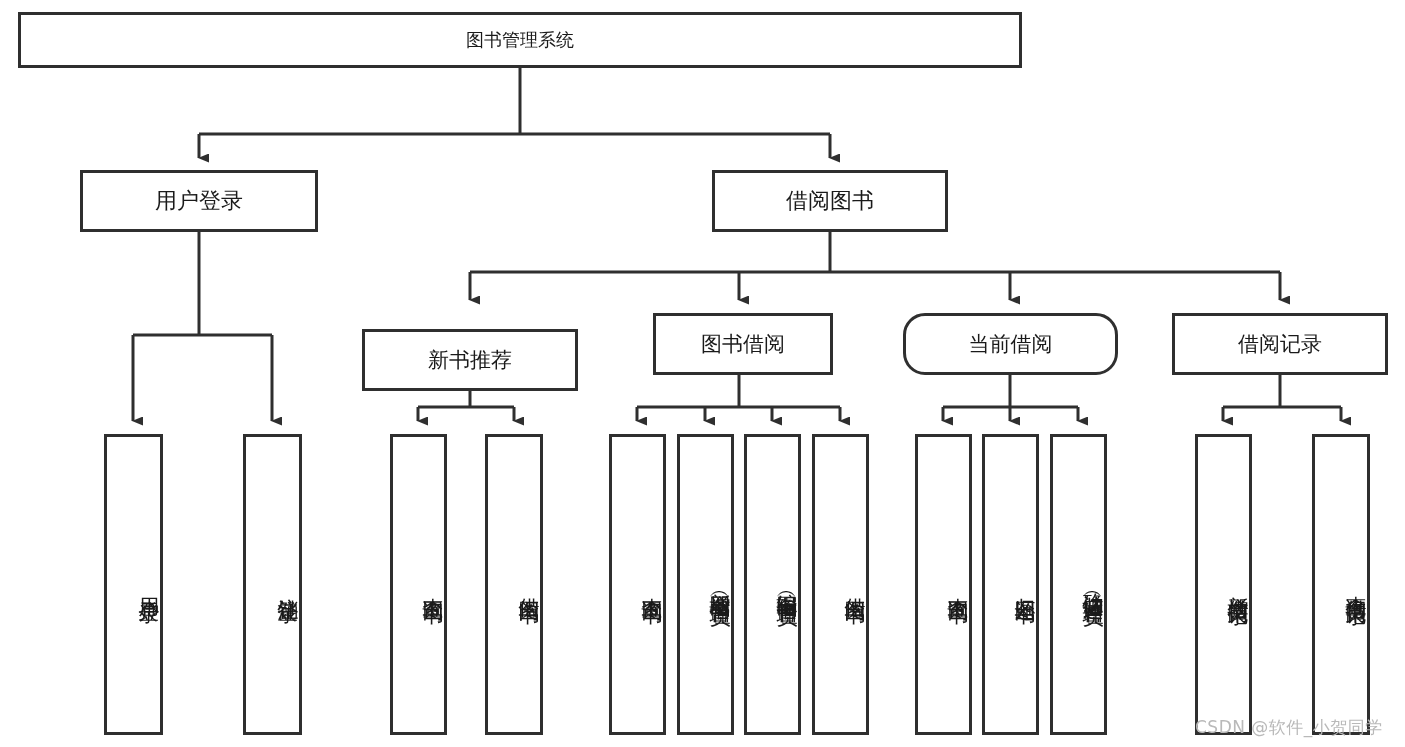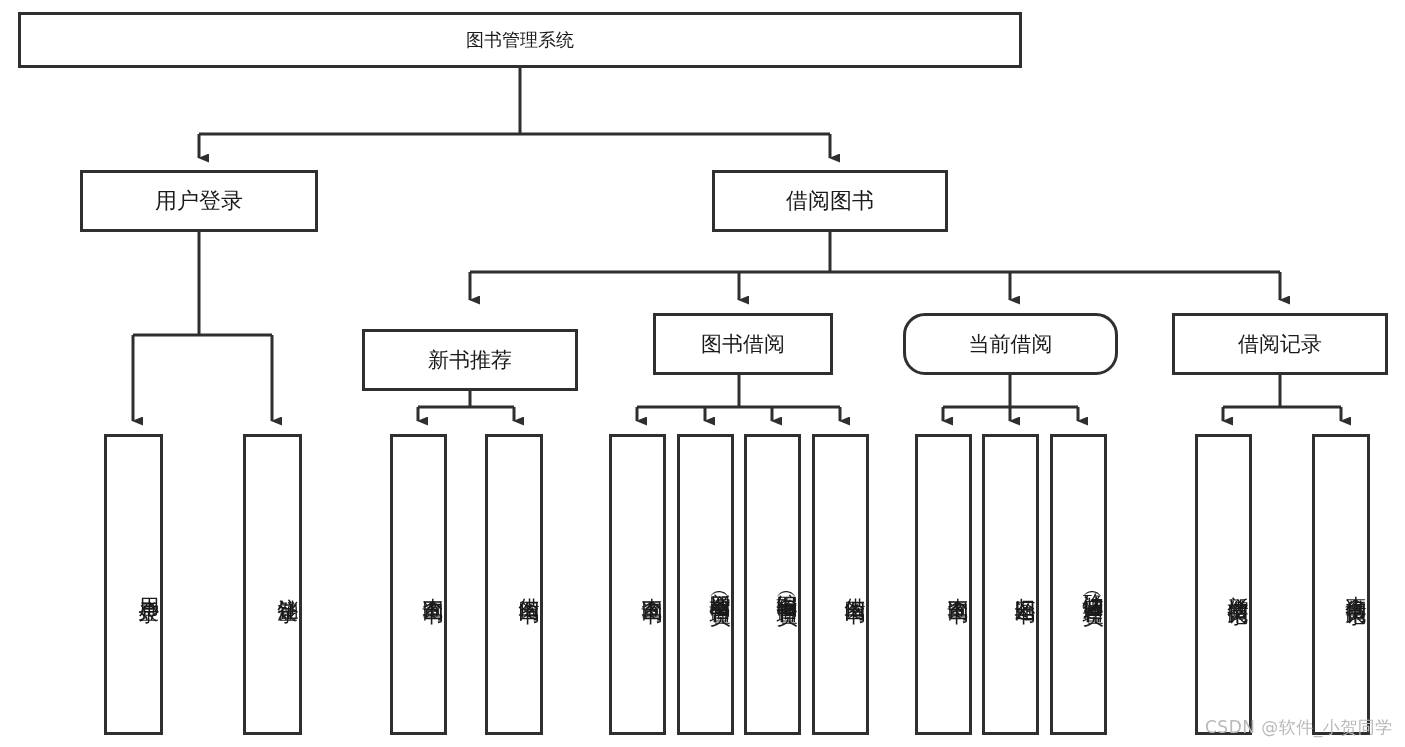--- a/index.html
+++ b/index.html
@@ -138,15 +138,15 @@
   <div class="node leaf" style="left: 609px; top: 434px; width: 57px; height: 301px;">查询图书</div>
   <div class="node leaf tall-text" style="left: 677px; top: 434px; width: 57px; height: 301px;">新增图书（管理员）</div>
   <div class="node leaf tall-text" style="left: 744px; top: 434px; width: 57px; height: 301px;">编辑图书（管理员）</div>
   <div class="node leaf" style="left: 812px; top: 434px; width: 57px; height: 301px;">借阅图书</div>
   <div class="node leaf" style="left: 915px; top: 434px; width: 57px; height: 301px;">查询图书</div>
   <div class="node leaf" style="left: 982px; top: 434px; width: 57px; height: 301px;">归还图书</div>
   <div class="node leaf tall-text" style="left: 1050px; top: 434px; width: 57px; height: 301px;">确认归还（管理员）</div>
   <div class="node leaf" style="left: 1195px; top: 434px; width: 57px; height: 301px;">新增借阅记录</div>
   <div class="node leaf" style="left: 1312px; top: 434px; width: 58px; height: 301px;">查询借阅记录</div>
 
-  <div class="watermark" style="left: 1195px; top: 716px; margin-left: 10px;">CSDN @软件_小贺同学</div>
+  <div class="watermark" style="left: 1195px; top: 716px;">CSDN @软件_小贺同学</div>
 
 </div>
 
 </body></html>

